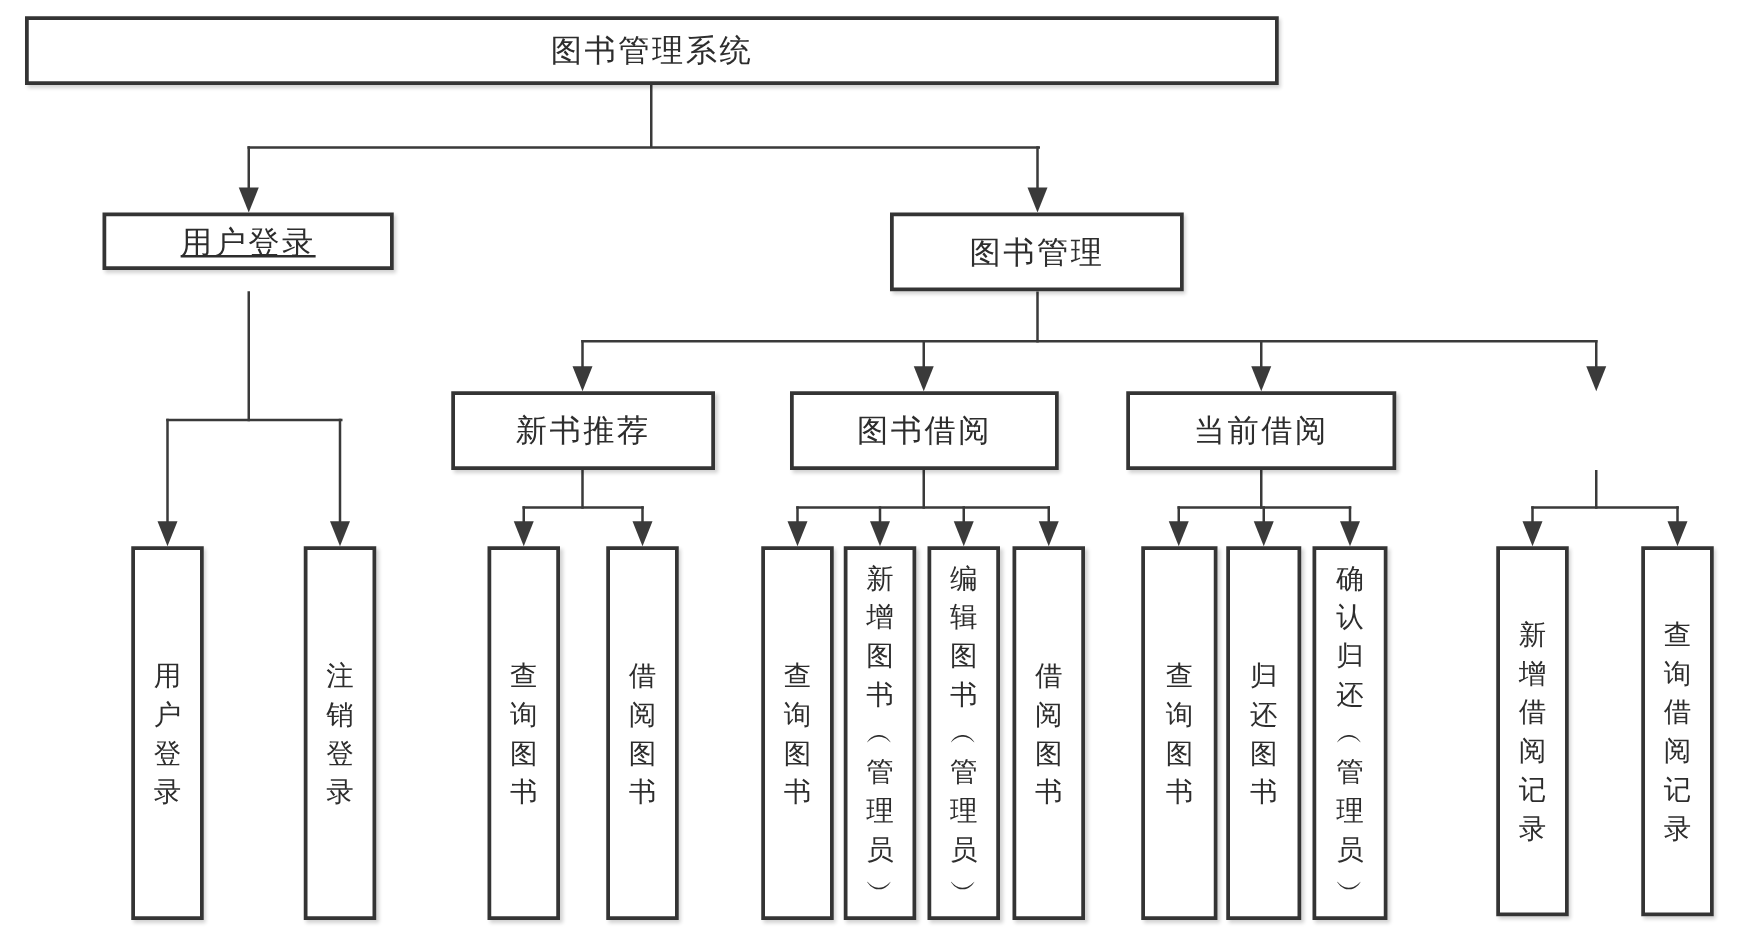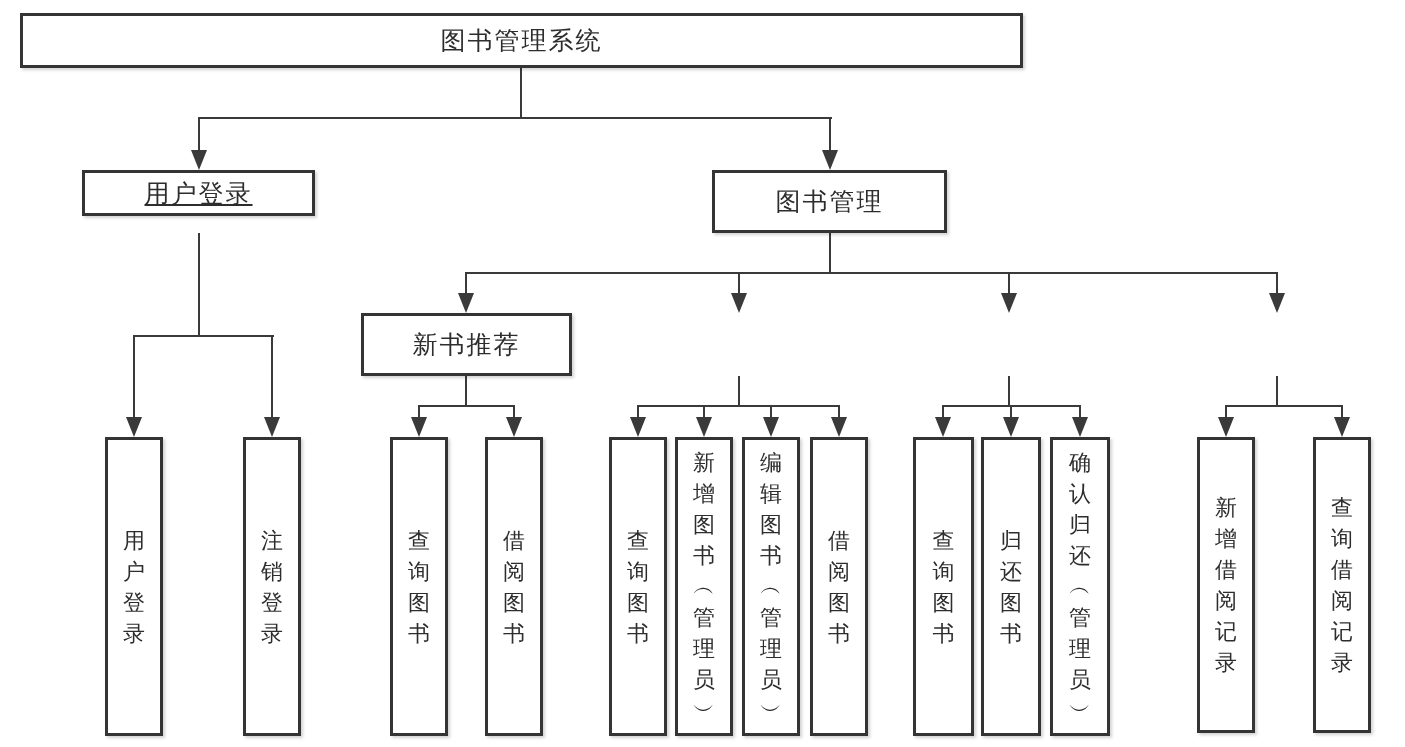--- a/index.html
+++ b/index.html
@@ -141,21 +141,27 @@
   </div>
 
   <div class="node" style="left:712px;top:170px;width:235px;height:63px;">
     <span>图书管理</span>
   </div>
 
   <div class="node" style="left:361px;top:313px;width:211px;height:63px;">
     <span>新书推荐</span>
   </div>
 
-
+  <div class="node" style="left:632px;top:313px;width:215px;height:63px;">
+    <span>图书借阅</span>
+  </div>
+
+  <div class="node" style="left:901px;top:313px;width:216px;height:63px;">
+    <span>当前借阅</span>
+  </div>
 
 
   <div class="vbox" style="left:105px;">
       <span class="vchar">用</span>
       <span class="vchar">户</span>
       <span class="vchar">登</span>
       <span class="vchar">录</span>
     </div>
   <div class="vbox" style="left:243px;">
       <span class="vchar">注</span>

